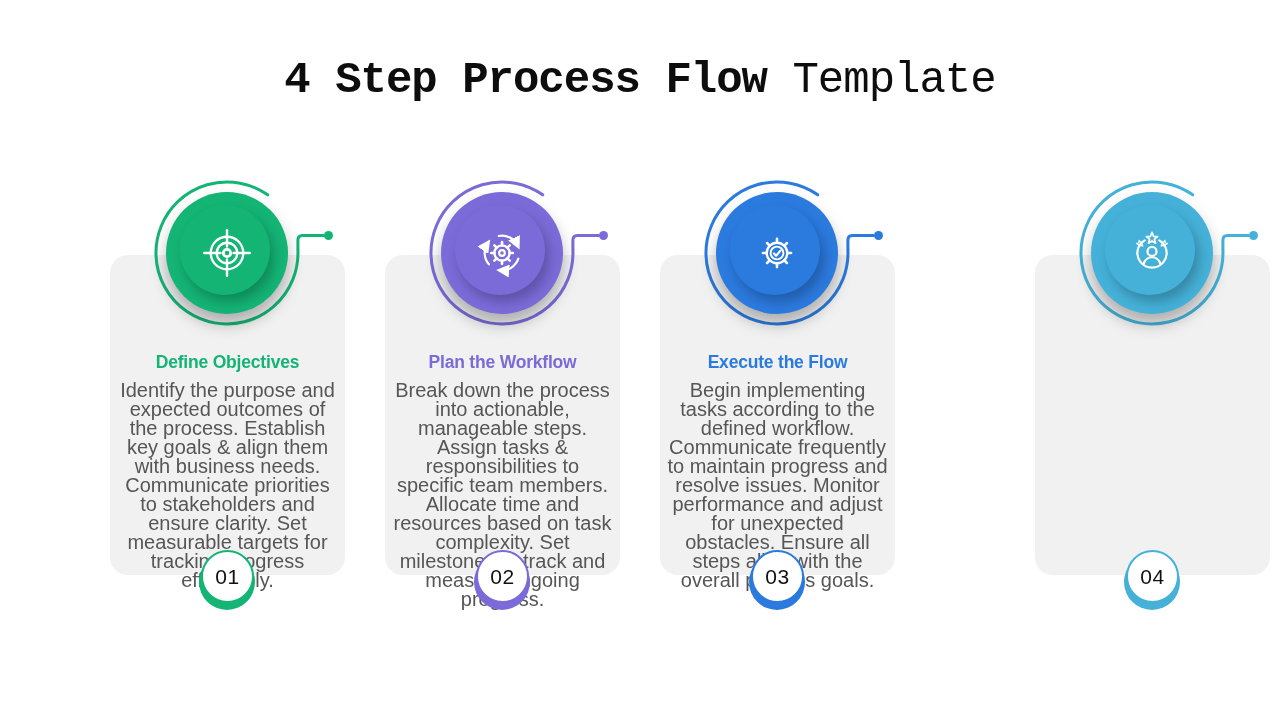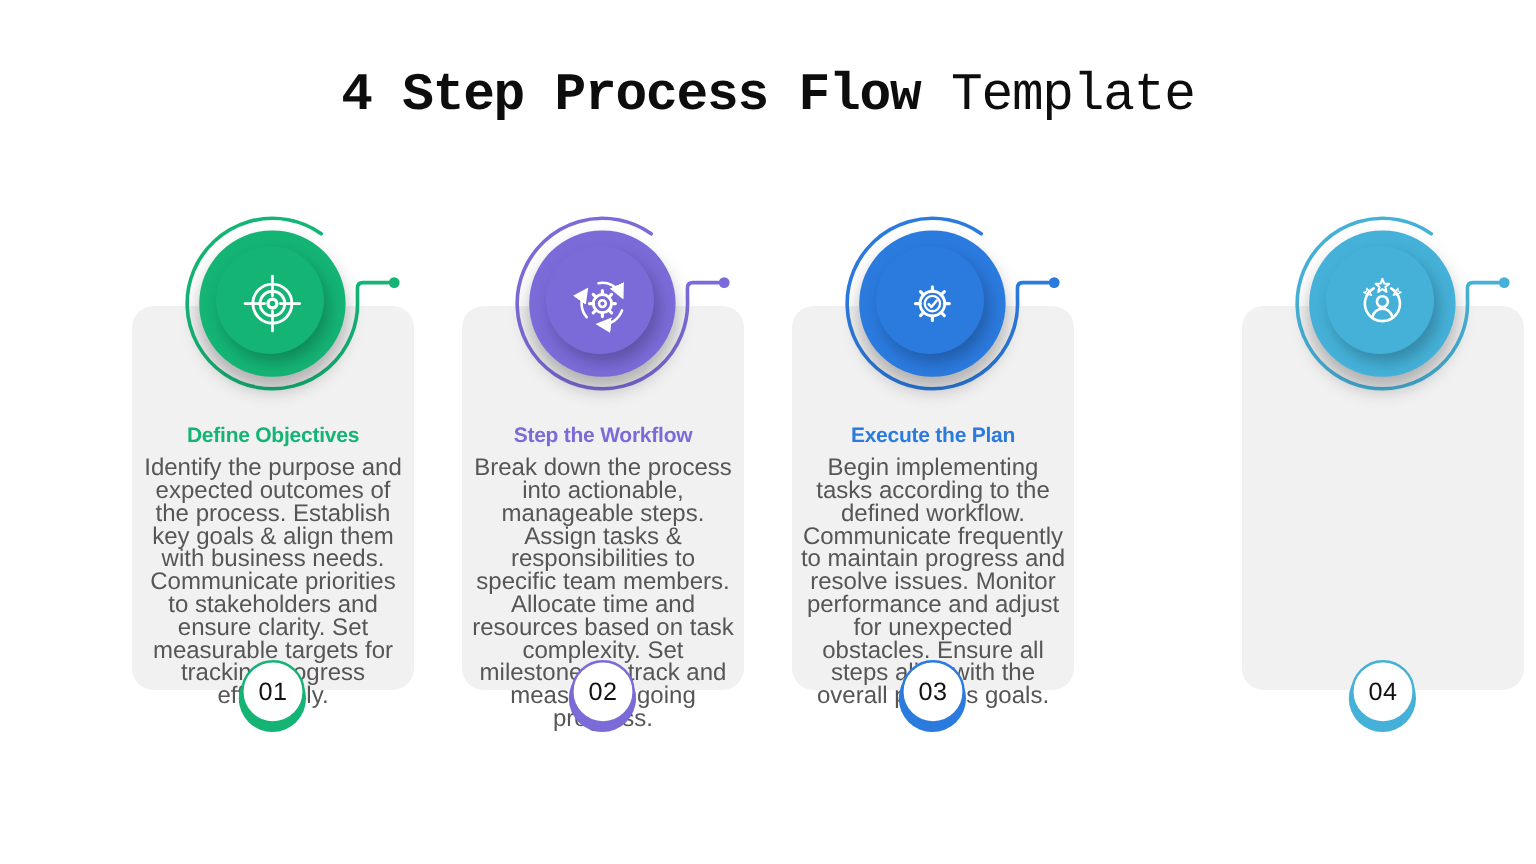--- a/index.html
+++ b/index.html
@@ -119,21 +119,21 @@
         <line x1="0" y1="-7" x2="0" y2="-10"></line>
           <line x1="4.95" y1="-4.95" x2="7.07" y2="-7.07"></line>
       </g>
       <g stroke-width="2">
         <path d="M -3 -15.7 A 16 16 0 0 1 14.5 -6.8" marker-end="url(#ah)"></path>
         <path transform="rotate(120)" d="M -3 -15.7 A 16 16 0 0 1 14.5 -6.8" marker-end="url(#ah)"></path>
         <path transform="rotate(240)" d="M -3 -15.7 A 16 16 0 0 1 14.5 -6.8" marker-end="url(#ah)"></path>
       </g>
     </svg>
   </div>
-  <div class="step-title">Step the Workflow</div>
+  <div class="step-title">Plan the Workflow</div>
   <div class="step-desc">Break down the process into actionable, manageable steps. Assign tasks &amp; responsibilities to specific team members. Allocate time and resources based on task complexity. Set milestones to track and measure ongoing progress.</div>
   <div class="badge-back"></div>
   <div class="badge-front">
     <span>02</span>
   </div>
 </div>
 
 <div class="card-col" style="left: 660px; --accent: #2B7ADE;">
   <div class="card-bg"></div>
   <svg class="ring-svg" viewBox="-80 -80 192 160">
@@ -151,21 +151,21 @@
           <line x1="-6.72" y1="6.72" x2="-9.19" y2="9.19"></line>
         <line x1="-9.5" y1="0" x2="-13" y2="0"></line>
           <line x1="-6.72" y1="-6.72" x2="-9.19" y2="-9.19"></line>
         <line x1="0" y1="-9.5" x2="0" y2="-13"></line>
           <line x1="6.72" y1="-6.72" x2="9.19" y2="-9.19"></line>
       </g>
       <circle r="5.9" stroke-width="1.8"></circle>
       <path d="M -2.8 0.4 L -0.8 2.6 L 3.2 -2.2" stroke-width="2"></path>
     </svg>
   </div>
-  <div class="step-title">Execute the Plan</div>
+  <div class="step-title">Execute the Flow</div>
   <div class="step-desc">Begin implementing tasks according to the defined workflow. Communicate frequently to maintain progress and resolve issues. Monitor performance and adjust for unexpected obstacles. Ensure all steps align with the overall process goals.</div>
   <div class="badge-back"></div>
   <div class="badge-front">
     <span>03</span>
   </div>
 </div>
 
 <div class="card-col" style="left: 1035px; --accent: #45B1D8;">
   <div class="card-bg"></div>
   <svg class="ring-svg" viewBox="-80 -80 192 160">

